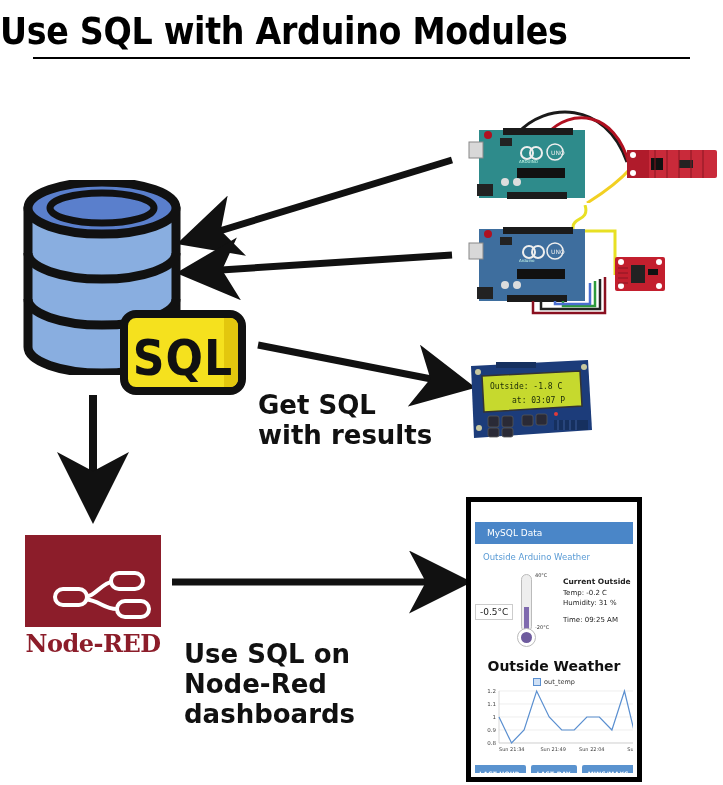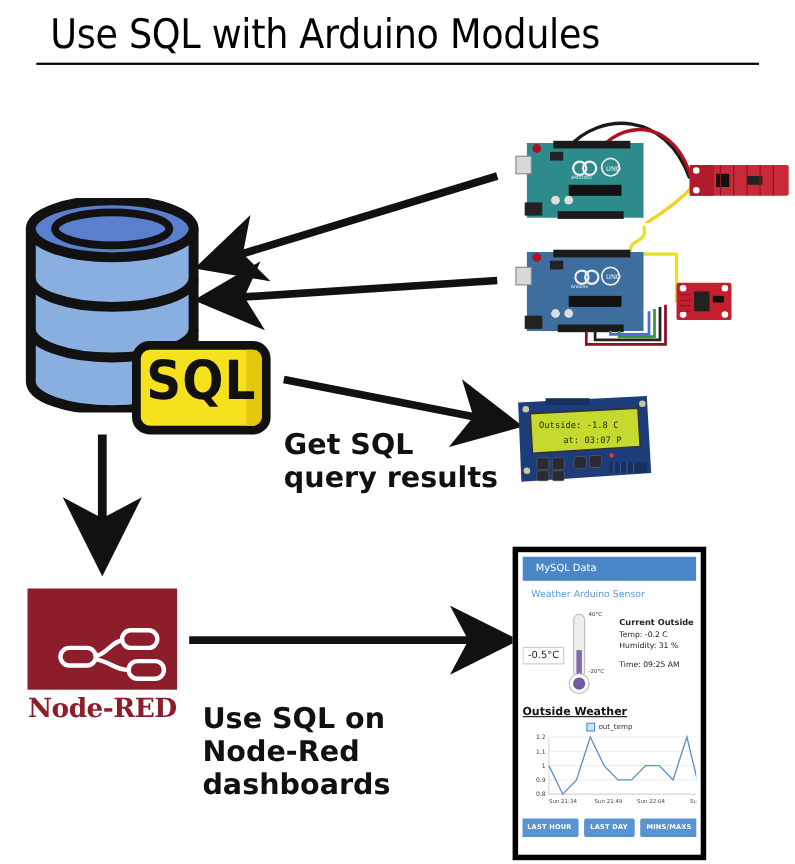--- a/index.html
+++ b/index.html
@@ -6,23 +6,22 @@
   body{
     width:723px;height:785px;background:#ffffff;
     font-family:"DejaVu Sans", sans-serif;
     position:relative;overflow:hidden;
   }
   .stage{position:absolute;left:0;top:0;width:723px;height:785px;}
 
   
   #title{
     position:absolute;left:0;top:10px;width:591px;
-    text-align:center;
     font-family:"DejaVu Sans Condensed","Liberation Sans", sans-serif;
-    font-weight:normal;font-size:37px;color:#000;
+    font-weight:bold;font-size:37px;color:#000;
     letter-spacing:-0.3px;
     white-space:nowrap;
   }
   #title-underline{
     position:absolute;left:33px;top:57px;width:657px;height:2px;background:#000;
   }
 
   
   .anno{
     position:absolute;
@@ -39,21 +38,21 @@
   #arrows{position:absolute;left:0;top:0;width:723px;height:785px;pointer-events:none;}
 
   
   #db{position:absolute;left:18px;top:180px;width:168px;height:195px;}
 
   
   #sql-badge{
     position:absolute;left:120px;top:310px;width:126px;height:85px;
     background:#F5E11E;border:8px solid #111;border-radius:16px;
     box-sizing:border-box;
-    display:flex;align-items:flex-start;justify-content:center;
+    display:flex;align-items:flex-end;justify-content:center;
   }
   #sql-badge .shade{
     position:absolute;right:0;top:0;bottom:0;width:14px;background:#E3C70E;border-radius:0 8px 8px 0;
   }
   #sql-text{
     position:relative;z-index:2;
     font-family:"DejaVu Sans Condensed","Liberation Sans",sans-serif;
     font-weight:bold;font-size:49px;color:#111;letter-spacing:1px;
   }
 
@@ -77,20 +76,21 @@
   
   #dash{
     position:absolute;left:466px;top:497px;width:176px;height:285px;
     background:#fff;border:5px solid #000;box-sizing:border-box;
   }
   #dash-inner{position:absolute;left:4px;top:4px;right:4px;bottom:4px;background:#fff;overflow:hidden;}
   #dash-header{
     height:22px;background:#4A86C8;color:#fff;
     font-size:9px;display:flex;align-items:center;padding-left:12px;
     font-family:"DejaVu Sans","Liberation Sans",sans-serif;
+    margin-top:16px;
   }
   #dash-sub{
     color:#5A9BD5;font-size:8.5px;padding:8px 0 0 8px;
     font-family:"DejaVu Sans","Liberation Sans",sans-serif;
   }
   #dash-row{position:relative;height:92px;}
   #therm-wrap{position:absolute;left:24px;top:10px;width:58px;height:80px;}
   #therm-tube{
     position:absolute;left:22px;top:2px;width:11px;height:58px;
     background:#eee;border:1px solid #bbb;border-radius:6px;box-sizing:border-box;
@@ -107,23 +107,22 @@
   #therm-badge{
     position:absolute;left:-24px;top:32px;
     background:#fff;border:1px solid #ccc;padding:2px 4px;font-size:9px;color:#222;
     font-family:"DejaVu Sans",sans-serif;white-space:nowrap;
   }
   #vals{position:absolute;left:88px;top:14px;font-size:7px;color:#222;line-height:1.5;
         font-family:"DejaVu Sans","Liberation Sans",sans-serif;}
   #vals .hd{font-weight:bold;font-size:7.5px;}
   #vals .sp{display:block;height:6px;}
   #chart-title{
-    text-align:left;font-weight:bold;font-size:10px;color:#111;margin-top:4px;
+    text-align:center;font-weight:bold;font-size:14px;color:#111;margin-top:4px;
     font-family:"DejaVu Sans","Liberation Sans",sans-serif;
-    text-decoration:underline;
   }
   #legend{display:flex;align-items:center;justify-content:center;gap:3px;margin-top:4px;}
   #legend .swatch{width:6px;height:6px;border:1px solid #5A8FD0;background:#cfe0f5;}
   #legend .lg-label{font-size:6.5px;color:#333;font-family:"DejaVu Sans",sans-serif;}
   #plot{position:relative;width:168px;height:72px;margin-top:1px;}
   #btnrow{display:flex;gap:5px;justify-content:center;margin-top:6px;}
   .dbtn{
     background:#5A93CF;color:#fff;font-size:6px;font-weight:bold;
     padding:5px 6px;border-radius:2px;letter-spacing:0.2px;
     font-family:"DejaVu Sans","Liberation Sans",sans-serif;white-space:nowrap;
@@ -164,21 +163,21 @@
     </g>
     <ellipse cx="84" cy="28" rx="52" ry="15" fill="none" stroke="#111" stroke-width="7"></ellipse>
   </svg>
 
   <div id="sql-badge">
     <div class="shade"></div>
     <span id="sql-text">SQL</span>
   </div>
 
   <div class="anno" id="anno-get">Get SQL
-query results</div>
+with results</div>
   <div class="anno" id="anno-use">Use SQL on
 Node-Red
 dashboards</div>
 
   <svg class="board" id="ard1" viewBox="0 0 268 105">
 
     <path d="M62,36 C90,4 150,2 172,64" stroke="#1a1a1a" stroke-width="3" fill="none"></path>
     <path d="M92,36 C115,10 160,12 174,66" stroke="#B01020" stroke-width="3" fill="none"></path>
     <path d="M176,70 C160,88 140,100 132,105" stroke="#F2D022" stroke-width="3" fill="none"></path>
 
@@ -292,21 +291,21 @@
         <rect x="86" y="38" width="32" height="16" rx="8" fill="#8C1D2A" stroke="#fff" stroke-width="4"></rect>
         <rect x="92" y="66" width="32" height="16" rx="8" fill="#8C1D2A" stroke="#fff" stroke-width="4"></rect>
       </svg>
     </div>
     <div id="nodered-label">Node-RED</div>
   </div>
 
   <div id="dash">
     <div id="dash-inner">
       <div id="dash-header">MySQL Data</div>
-      <div id="dash-sub">Weather Arduino Sensor</div>
+      <div id="dash-sub">Outside Arduino Weather</div>
 
       <div id="dash-row">
         <div id="therm-wrap">
           <div id="therm-tube"></div>
           <div id="therm-fill"></div>
           <div id="therm-bulb"></div>
           <div id="therm-bulb-in"></div>
           <div class="therm-tick" id="tick-hi">40°C</div>
           <div class="therm-tick" id="tick-lo">-20°C</div>
           <div id="therm-badge">-0.5°C</div>

